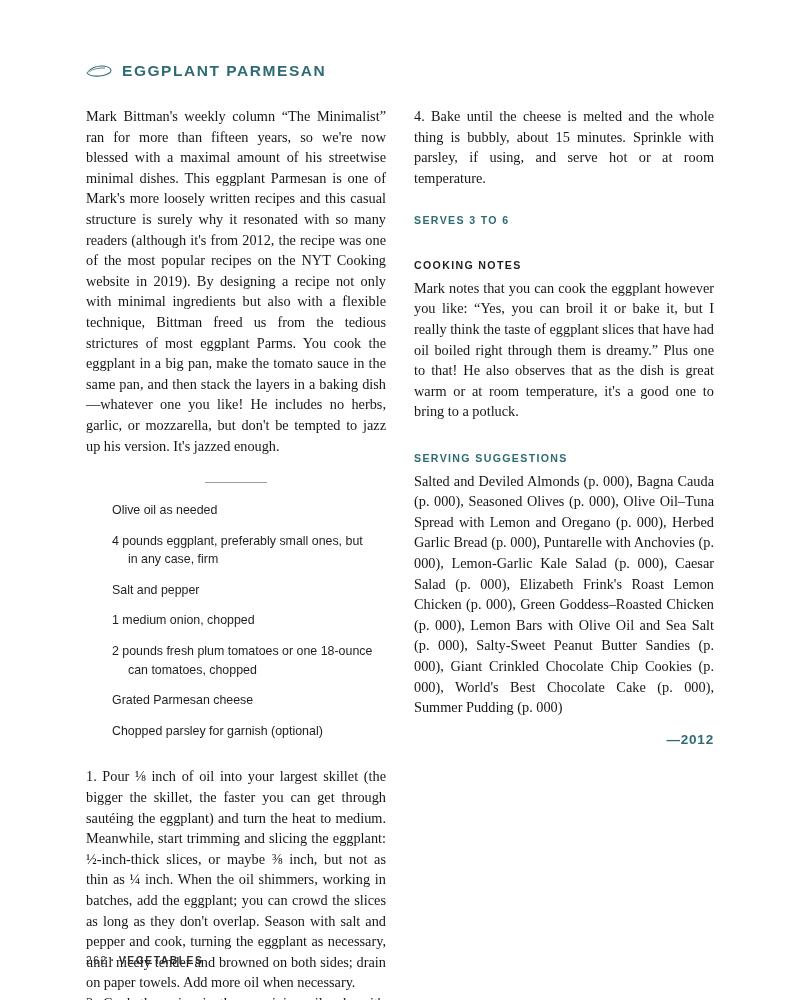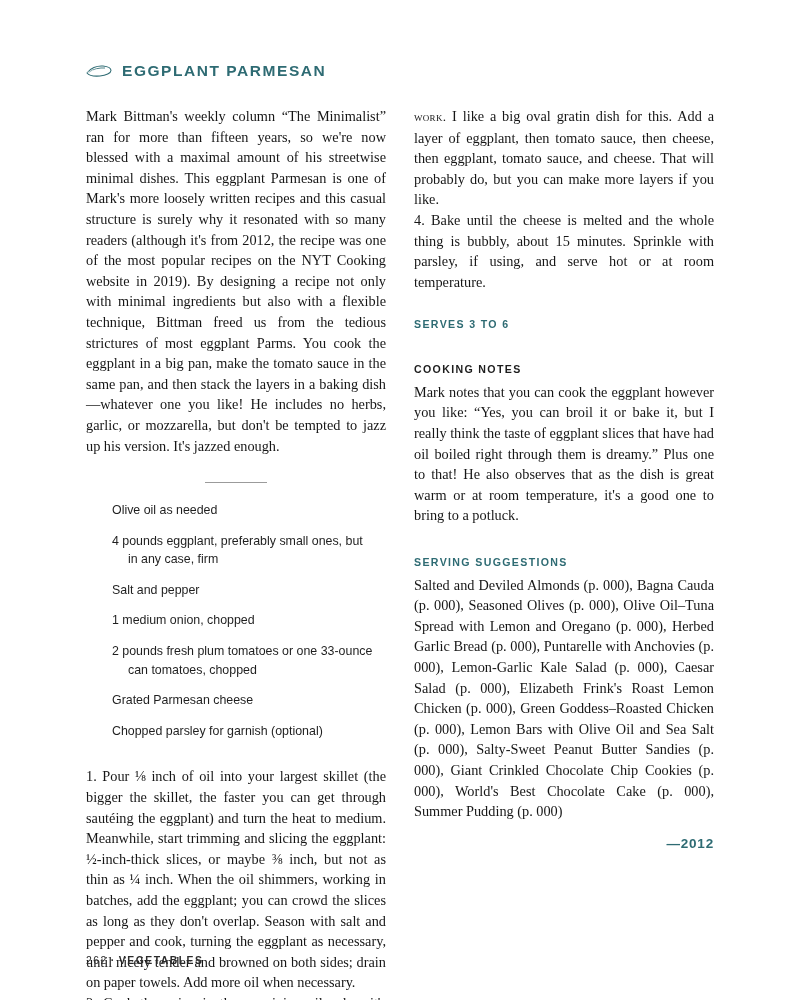--- a/index.html
+++ b/index.html
@@ -179,33 +179,32 @@
 
       <div class="divider-wrap">
         <div class="divider-rule"></div>
       </div>
 
       <ul class="ingredients">
         <li>Olive oil as needed</li>
         <li>4 pounds eggplant, preferably small ones, but in any case, firm</li>
         <li>Salt and pepper</li>
         <li>1 medium onion, chopped</li>
-        <li>2 pounds fresh plum tomatoes or one 33-ounce can tomatoes, chopped</li>
+        <li>2 pounds fresh plum tomatoes or one 18-ounce can tomatoes, chopped</li>
         <li>Grated Parmesan cheese</li>
         <li>Chopped parsley for garnish (optional)</li>
       </ul>
 
       <p class="body-text">1. Pour ⅛ inch of oil into your largest skillet (the bigger the skillet, the faster you can get through sautéing the eggplant) and turn the heat to medium. Meanwhile, start trimming and slicing the eggplant: ½-inch-thick slices, or maybe ⅜ inch, but not as thin as ¼ inch. When the oil shimmers, working in batches, add the eggplant; you can crowd the slices as long as they don't overlap. Season with salt and pepper and cook, turning the eggplant as necessary, until nicely tender and browned on both sides; drain on paper towels. Add more oil when necessary.</p>
       <p class="body-text">2. Cook the onion in the remaining oil; when it's tender, add the tomatoes and some salt and pepper and cook at a lively simmer until saucy, 10 to 15 minutes.</p>
 
     </div>
 
     <div class="col">
 
-      <p class="body-text"><span class="smallcaps-lead">work.</span><span> I like a big oval gratin dish for this. Add a layer of eggplant, then tomato sauce, then cheese, then eggplant, tomato sauce, and cheese. That will probably do, but you can make more layers if you like.</span></p>
 
       <p class="body-text">4. Bake until the cheese is melted and the whole thing is bubbly, about 15 minutes. Sprinkle with parsley, if using, and serve hot or at room temperature.</p>
 
       <div class="block-serves">
         <div class="kicker kicker-teal">SERVES 3 TO 6</div>
       </div>
 
       <div class="block-notes">
         <div class="kicker kicker-dark">COOKING NOTES</div>
         <p class="body-text">Mark notes that you can cook the eggplant however you like: “Yes, you can broil it or bake it, but I really think the taste of eggplant slices that have had oil boiled right through them is dreamy.” Plus one to that! He also observes that as the dish is great warm or at room temperature, it's a good one to bring to a potluck.</p>

